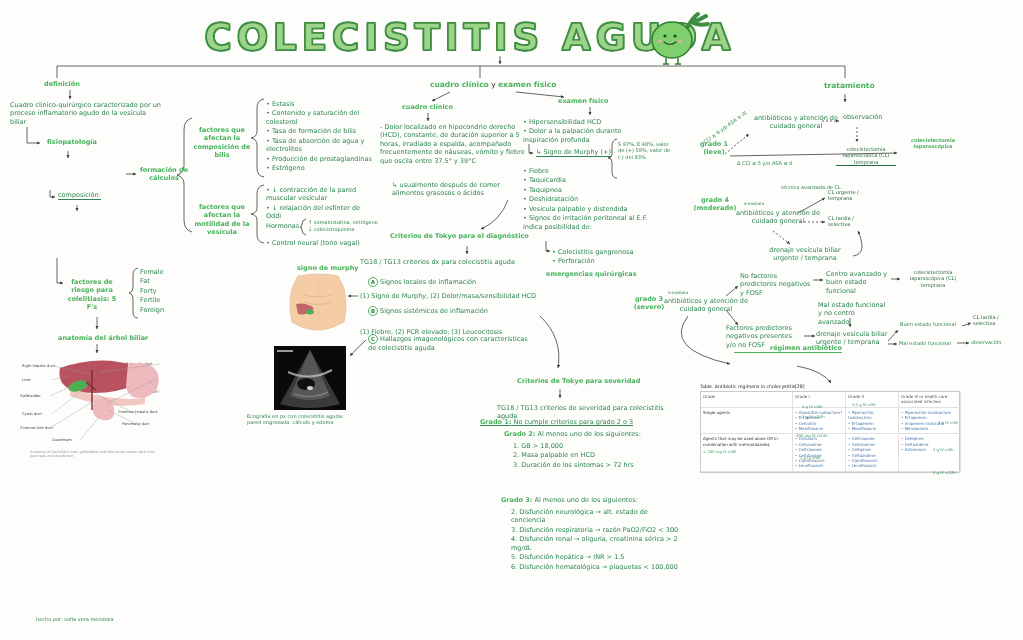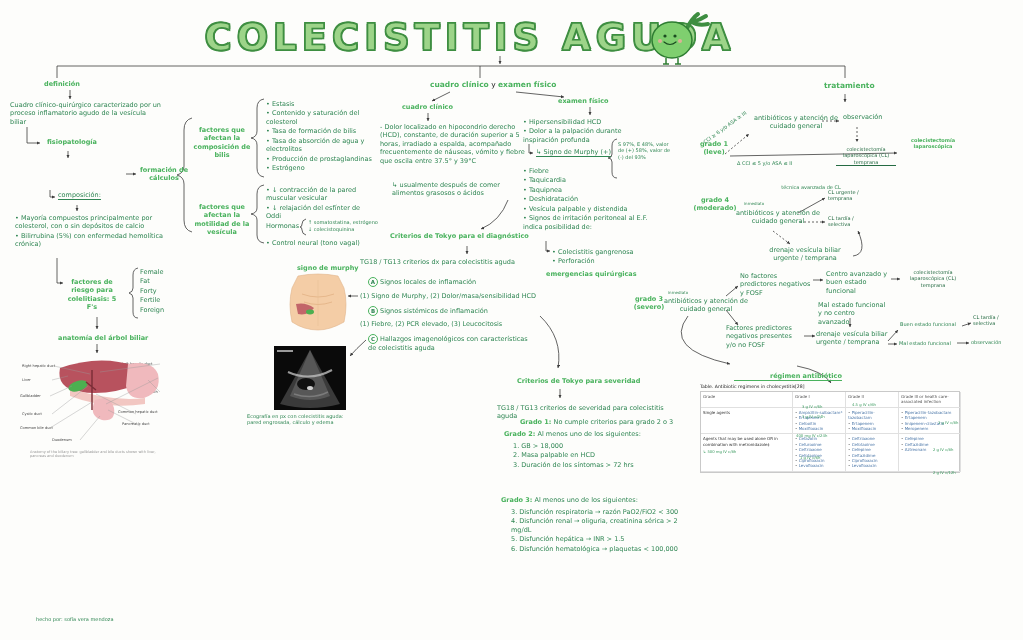--- a/index.html
+++ b/index.html
@@ -145,24 +145,20 @@
       <line x1="15" y1="52" x2="21" y2="52" stroke="#2e7d32" stroke-width="1.5"></line>
       <line x1="27" y1="52" x2="33" y2="52" stroke="#2e7d32" stroke-width="1.5"></line>
     </g>
   </svg>
 
   <div class="t hdr" style="left:44px;top:80px;">definición</div>
   <div class="t" style="left:10px;top:101px;width:152px;">Cuadro clínico-quirúrgico caracterizado por un proceso inflamatorio agudo de la vesícula biliar</div>
   <div class="t hdr" style="left:47px;top:138px;">fisiopatología</div>
   <div class="t hdr c" style="left:138px;top:166px;width:52px;">formación de cálculos</div>
   <div class="t u" style="left:58px;top:191px;">composición:</div>
-  <div class="t bul vlist" style="left:15px;top:214px;width:148px;">
-      <div>Mayoría compuestos principalmente por colesterol, con o sin depósitos de calcio</div>
-      <div>Bilirrubina (5%) con enfermedad hemolítica crónica)</div>
-    </div>
   <div class="t hdr c" style="left:62px;top:278px;width:60px;">factores de riesgo para colelitiasis: 5 F's</div>
   <div class="t vlist" style="left:140px;top:268px;">
       <div>Female</div>
       <div>Fat</div>
       <div>Forty</div>
       <div>Fertile</div>
       <div>Foreign</div>
     </div>
   <div class="t hdr" style="left:58px;top:334px;">anatomía del árbol biliar</div>
 
@@ -285,42 +281,43 @@
 
   <div class="t hdr" style="left:390px;top:232px;">Criterios de Tokyo para el diagnóstico</div>
   <div class="t" style="left:360px;top:258px;width:180px;">TG18 / TG13 criterios dx para colecistitis aguda</div>
   <div class="t" style="left:368px;top:277px;width:165px;">
     <span class="circ">A</span><span>Signos locales de inflamación</span>
   </div>
   <div class="t" style="left:360px;top:292px;width:180px;">(1) Signo de Murphy, (2) Dolor/masa/sensibilidad HCD</div>
   <div class="t" style="left:368px;top:306px;width:165px;">
     <span class="circ">B</span><span>Signos sistémicos de inflamación</span>
   </div>
-  <div class="t" style="left:360px;top:320px;width:180px;">(1) Fiebre, (2) PCR elevado, (3) Leucocitosis</div>
+  <div class="t" style="left:360px;top:328px;width:180px;">(1) Fiebre, (2) PCR elevado, (3) Leucocitosis</div>
   <div class="t" style="left:368px;top:334px;width:160px;">
     <span class="circ">C</span><span>Hallazgos imagenológicos con características de colecistitis aguda</span>
   </div>
 
   <div class="t hdr" style="left:517px;top:377px;">Criterios de Tokyo para severidad</div>
   <div class="t" style="left:497px;top:404px;width:175px;">TG18 / TG13 criterios de severidad para colecistitis aguda</div>
-  <div class="t" style="left:520px;top:418px;width:180px;">
+  <div class="t" style="left:480px;top:418px;width:180px;text-decoration:underline;">
     <span class="hdr">Grado 1:</span> <span>No cumple criterios para grado 2 o 3</span>
   </div>
   <div class="t" style="left:504px;top:430px;width:180px;">
     <span class="hdr">Grado 2:</span> <span>Al menos uno de los siguientes:</span>
   </div>
   <div class="t vlist" style="left:513px;top:442px;width:168px;">
       <div>1. GB &gt; 18,000</div>
       <div>2. Masa palpable en HCD</div>
       <div>3. Duración de los síntomas &gt; 72 hrs</div>
     </div>
   <div class="t" style="left:501px;top:496px;width:180px;">
     <span class="hdr">Grado 3:</span> <span>Al menos uno de los siguientes:</span>
   </div>
   <div class="t vlist" style="left:511px;top:508px;width:172px;">
+      <div>2. Disfunción neurológica → alt. estado de conciencia</div>
       <div>3. Disfunción respiratoria → razón PaO2/FiO2 &lt; 300</div>
       <div>4. Disfunción renal → oliguria, creatinina sérica &gt; 2 mg/dL</div>
       <div>5. Disfunción hepática → INR &gt; 1.5</div>
       <div>6. Disfunción hematológica → plaquetas &lt; 100,000</div>
     </div>
 
   <div class="t hdr big" style="left:824px;top:81px;">tratamiento</div>
 
   <div class="t hdr c" style="left:694px;top:140px;width:40px;">grado 1 (leve)</div>
   <div class="t tiny rot" style="left:702px;top:140px;">CCI ≥ 6 y/o ASA ≥ III</div>
@@ -345,21 +342,21 @@
   <div class="t" style="left:826px;top:270px;width:64px;">Centro avanzado y buen estado funcional</div>
   <div class="t tiny dk c" style="left:902px;top:269px;width:62px;">colecistectomía laparoscópica (CL) temprana</div>
   <div class="t" style="left:818px;top:301px;width:70px;">Mal estado funcional y no centro avanzado</div>
   <div class="t" style="left:816px;top:330px;width:72px;">drenaje vesícula biliar urgente / temprana</div>
   <div class="t" style="left:726px;top:324px;width:76px;">Factores predictores negativos presentes y/o no FOSF</div>
   <div class="t tiny" style="left:900px;top:321px;width:62px;">Buen estado funcional</div>
   <div class="t tiny dk" style="left:973px;top:314px;width:46px;">CL tardía / selectiva</div>
   <div class="t tiny" style="left:899px;top:340px;width:60px;">Mal estado funcional</div>
   <div class="t tiny" style="left:971px;top:339px;">observación</div>
 
-  <div class="t hdr u" style="left:734px;top:372px;padding-left:36px;">régimen antibiótico</div>
+  <div class="t hdr u" style="left:734px;top:344px;padding-left:36px;">régimen antibiótico</div>
 
   <div class="tbl">
     <div class="tbl-title">Table. Antibiotic regimens in cholecystitis[28]</div>
     <div class="tbl-grid">
       <div class="cell hd">Grade</div>
       <div class="cell hd">Grade I</div>
       <div class="cell hd">Grade II</div>
       <div class="cell hd">Grade III or health care-associated infection</div>
       <div class="cell">Single agents</div>
       <div class="cell drugs">

